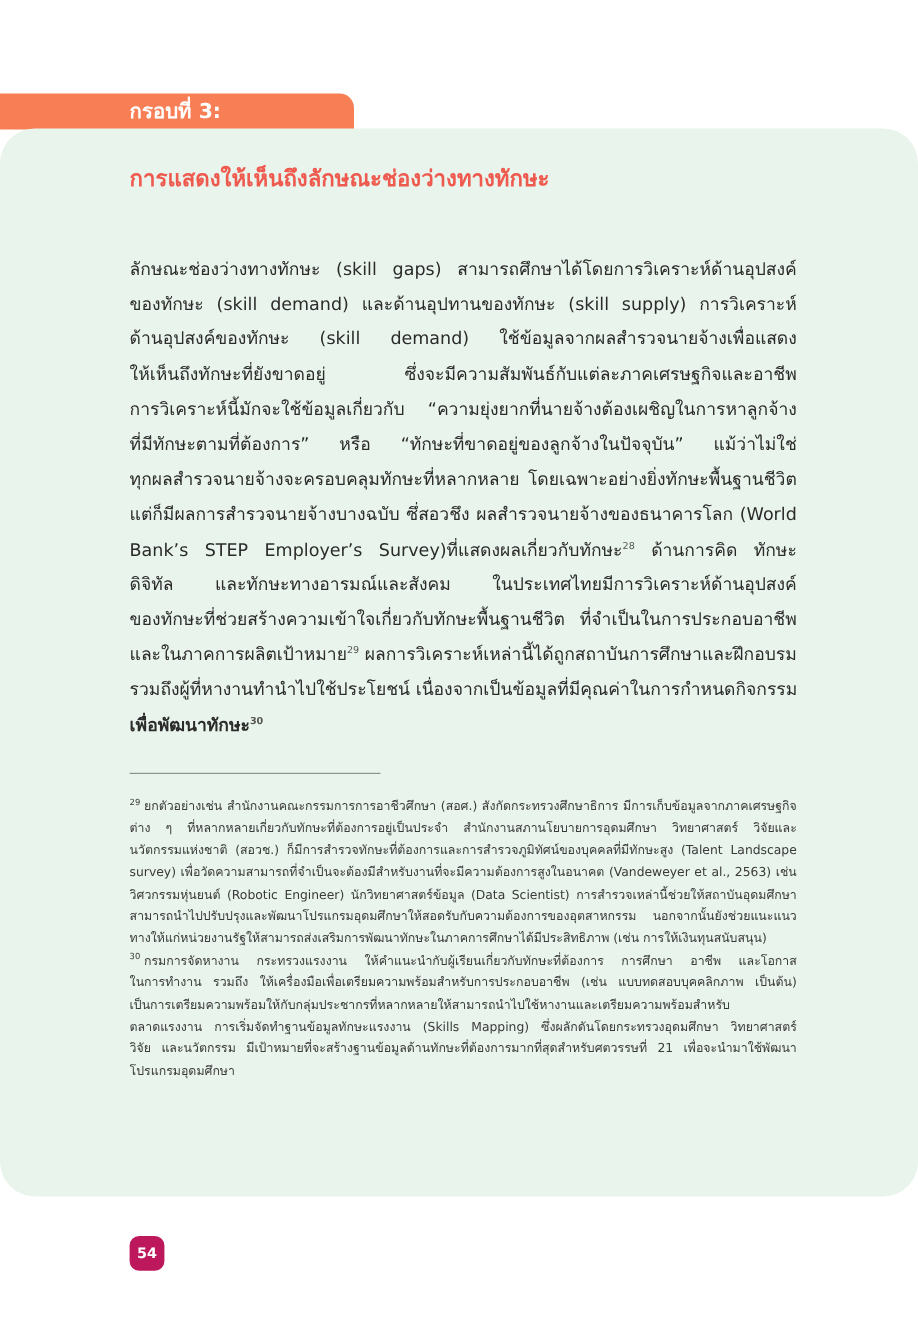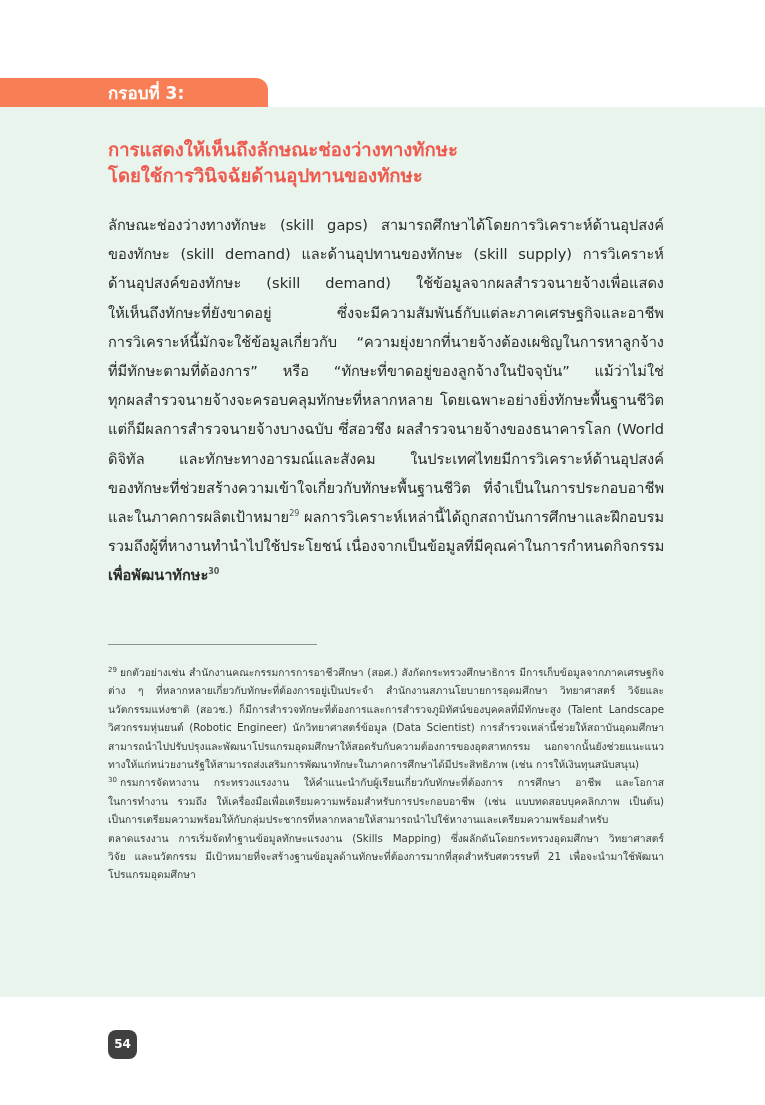--- a/index.html
+++ b/index.html
@@ -11,21 +11,21 @@
       width: 765px;
       height: 1105px;
       position: relative;
       overflow: hidden;
       font-family: "DejaVu Sans", sans-serif;
     }
     .box-tab {
       position: absolute;
       left: 0;
       top: 78px;
-      width: 268px;
+      width: 295px;
       height: 30px;
       background: #f87f55;
       border-top-right-radius: 12px;
     }
     .box-tab-label {
       position: absolute;
       left: 108px;
       top: 4px;
       color: #ffffff;
       font-weight: bold;
@@ -33,20 +33,21 @@
       line-height: 22px;
       white-space: nowrap;
     }
     .panel {
       position: absolute;
       left: 0;
       top: 107px;
       width: 765px;
       height: 890px;
       background: #e9f4ec;
+      border-radius: 29px;
     }
     .box-title {
       position: absolute;
       left: 108px;
       top: 30px;
       width: 560px;
       color: #ef5a4f;
       font-weight: bold;
       font-size: 18.5px;
       line-height: 26px;
@@ -105,64 +106,65 @@
       line-height: 0;
       margin-right: 3px;
     }
     .page-badge {
       position: absolute;
       left: 108px;
       top: 1030px;
       width: 29px;
       height: 29px;
       border-radius: 8px;
-      background: #404040;
+      background: #be185d;
       color: #ffffff;
       font-weight: bold;
       font-size: 12px;
       line-height: 29px;
       text-align: center;
     }
   </style>
 </head>
 <body>
 
 <div class="box-tab">
   <span class="box-tab-label">กรอบที่ 3:</span>
 </div>
 
 <div class="panel">
   <div class="box-title">
     <div>การแสดงให้เห็นถึงลักษณะช่องว่างทางทักษะ</div>
-    <div>โดยใช้การวินิจฉัยด้านอุปทานของทักษะ</div>
   </div>
 
   <div class="body-text">
     <span class="body-line">ลักษณะช่องว่างทางทักษะ (skill gaps) สามารถศึกษาได้โดยการวิเคราะห์ด้านอุปสงค์</span>
     <span class="body-line">ของทักษะ (skill demand) และด้านอุปทานของทักษะ (skill supply) การวิเคราะห์</span>
     <span class="body-line">ด้านอุปสงค์ของทักษะ (skill demand) ใช้ข้อมูลจากผลสำรวจนายจ้างเพื่อแสดง</span>
     <span class="body-line">ให้เห็นถึงทักษะที่ยังขาดอยู่ ซึ่งจะมีความสัมพันธ์กับแต่ละภาคเศรษฐกิจและอาชีพ</span>
     <span class="body-line">การวิเคราะห์นี้มักจะใช้ข้อมูลเกี่ยวกับ “ความยุ่งยากที่นายจ้างต้องเผชิญในการหาลูกจ้าง</span>
     <span class="body-line">ที่มีทักษะตามที่ต้องการ” หรือ “ทักษะที่ขาดอยู่ของลูกจ้างในปัจจุบัน” แม้ว่าไม่ใช่</span>
     <span class="body-line">ทุกผลสำรวจนายจ้างจะครอบคลุมทักษะที่หลากหลาย โดยเฉพาะอย่างยิ่งทักษะพื้นฐานชีวิต</span>
     <span class="body-line">แต่ก็มีผลการสำรวจนายจ้างบางฉบับ ซึ่สอวชึง ผลสำรวจนายจ้างของธนาคารโลก (World</span>
+    <span class="body-line"><span>Bank’s STEP Employer’s Survey)ที่แสดงผลเกี่ยวกับทักษะ</span><sup>28</sup><span> ด้านการคิด ทักษะ</span></span>
     <span class="body-line">ดิจิทัล และทักษะทางอารมณ์และสังคม ในประเทศไทยมีการวิเคราะห์ด้านอุปสงค์</span>
     <span class="body-line">ของทักษะที่ช่วยสร้างความเข้าใจเกี่ยวกับทักษะพื้นฐานชีวิต ที่จำเป็นในการประกอบอาชีพ</span>
     <span class="body-line"><span>และในภาคการผลิตเป้าหมาย</span><sup>29</sup><span> ผลการวิเคราะห์เหล่านี้ได้ถูกสถาบันการศึกษาและฝึกอบรม</span></span>
     <span class="body-line">รวมถึงผู้ที่หางานทำนำไปใช้ประโยชน์ เนื่องจากเป็นข้อมูลที่มีคุณค่าในการกำหนดกิจกรรม</span>
     <span class="body-line last"><span>เพื่อพัฒนาทักษะ</span><sup>30</sup></span>
   </div>
 
   <div class="fn-rule"></div>
 
   <div class="footnotes">
 
     <span class="fn-line"><span class="fn-num">29</span><span>ยกตัวอย่างเช่น สำนักงานคณะกรรมการการอาชีวศึกษา (สอศ.) สังกัดกระทรวงศึกษาธิการ มีการเก็บข้อมูลจากภาคเศรษฐกิจ</span></span>
     <span class="fn-line">ต่าง ๆ ที่หลากหลายเกี่ยวกับทักษะที่ต้องการอยู่เป็นประจำ   สำนักงานสภานโยบายการอุดมศึกษา วิทยาศาสตร์ วิจัยและ</span>
     <span class="fn-line">นวัตกรรมแห่งชาติ (สอวช.) ก็มีการสำรวจทักษะที่ต้องการและการสำรวจภูมิทัศน์ของบุคคลที่มีทักษะสูง (Talent Landscape</span>
+    <span class="fn-line">survey) เพื่อวัดความสามารถที่จำเป็นจะต้องมีสำหรับงานที่จะมีความต้องการสูงในอนาคต (Vandeweyer et al., 2563) เช่น</span>
     <span class="fn-line">วิศวกรรมหุ่นยนต์ (Robotic Engineer) นักวิทยาศาสตร์ข้อมูล (Data Scientist) การสำรวจเหล่านี้ช่วยให้สถาบันอุดมศึกษา</span>
     <span class="fn-line">สามารถนำไปปรับปรุงและพัฒนาโปรแกรมอุดมศึกษาให้สอดรับกับความต้องการของอุตสาหกรรม นอกจากนั้นยังช่วยแนะแนว</span>
     <span class="fn-line last">ทางให้แก่หน่วยงานรัฐให้สามารถส่งเสริมการพัฒนาทักษะในภาคการศึกษาได้มีประสิทธิภาพ (เช่น การให้เงินทุนสนับสนุน)</span>
 
     <span class="fn-line"><span class="fn-num">30</span><span>กรมการจัดหางาน กระทรวงแรงงาน ให้คำแนะนำกับผู้เรียนเกี่ยวกับทักษะที่ต้องการ การศึกษา อาชีพ และโอกาส</span></span>
     <span class="fn-line">ในการทำงาน รวมถึง ให้เครื่องมือเพื่อเตรียมความพร้อมสำหรับการประกอบอาชีพ (เช่น แบบทดสอบบุคคลิกภาพ เป็นต้น)</span>
     <span class="fn-line">เป็นการเตรียมความพร้อมให้กับกลุ่มประชากรที่หลากหลายให้สามารถนำไปใช้หางานและเตรียมความพร้อมสำหรับ</span>
     <span class="fn-line">ตลาดแรงงาน การเริ่มจัดทำฐานข้อมูลทักษะแรงงาน (Skills Mapping) ซึ่งผลักดันโดยกระทรวงอุดมศึกษา วิทยาศาสตร์</span>
     <span class="fn-line">วิจัย และนวัตกรรม มีเป้าหมายที่จะสร้างฐานข้อมูลด้านทักษะที่ต้องการมากที่สุดสำหรับศตวรรษที่ 21 เพื่อจะนำมาใช้พัฒนา</span>
     <span class="fn-line last">โปรแกรมอุดมศึกษา</span>

